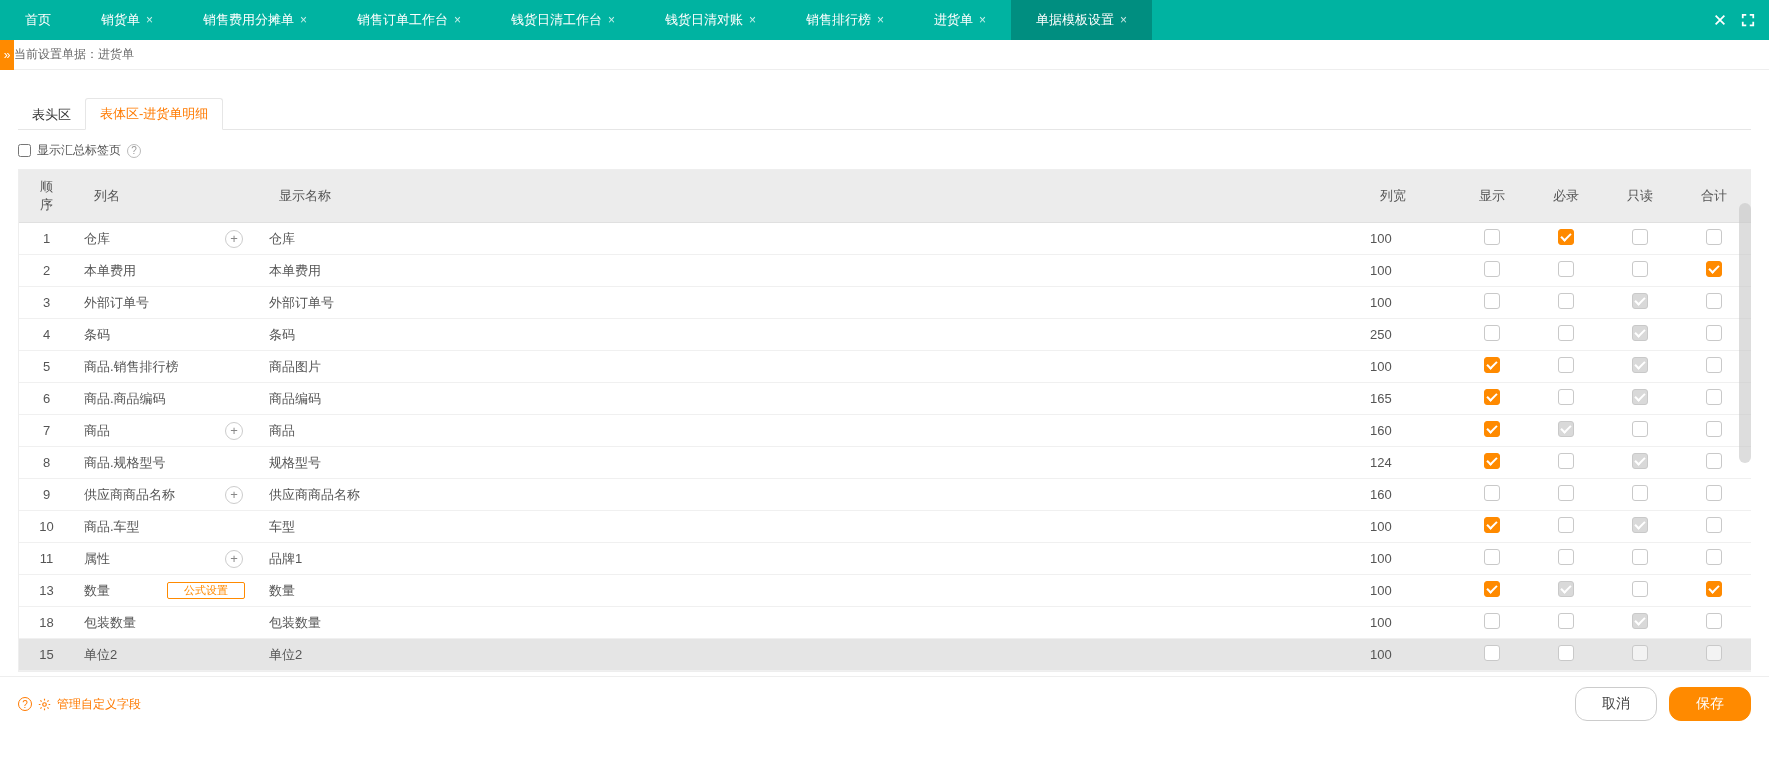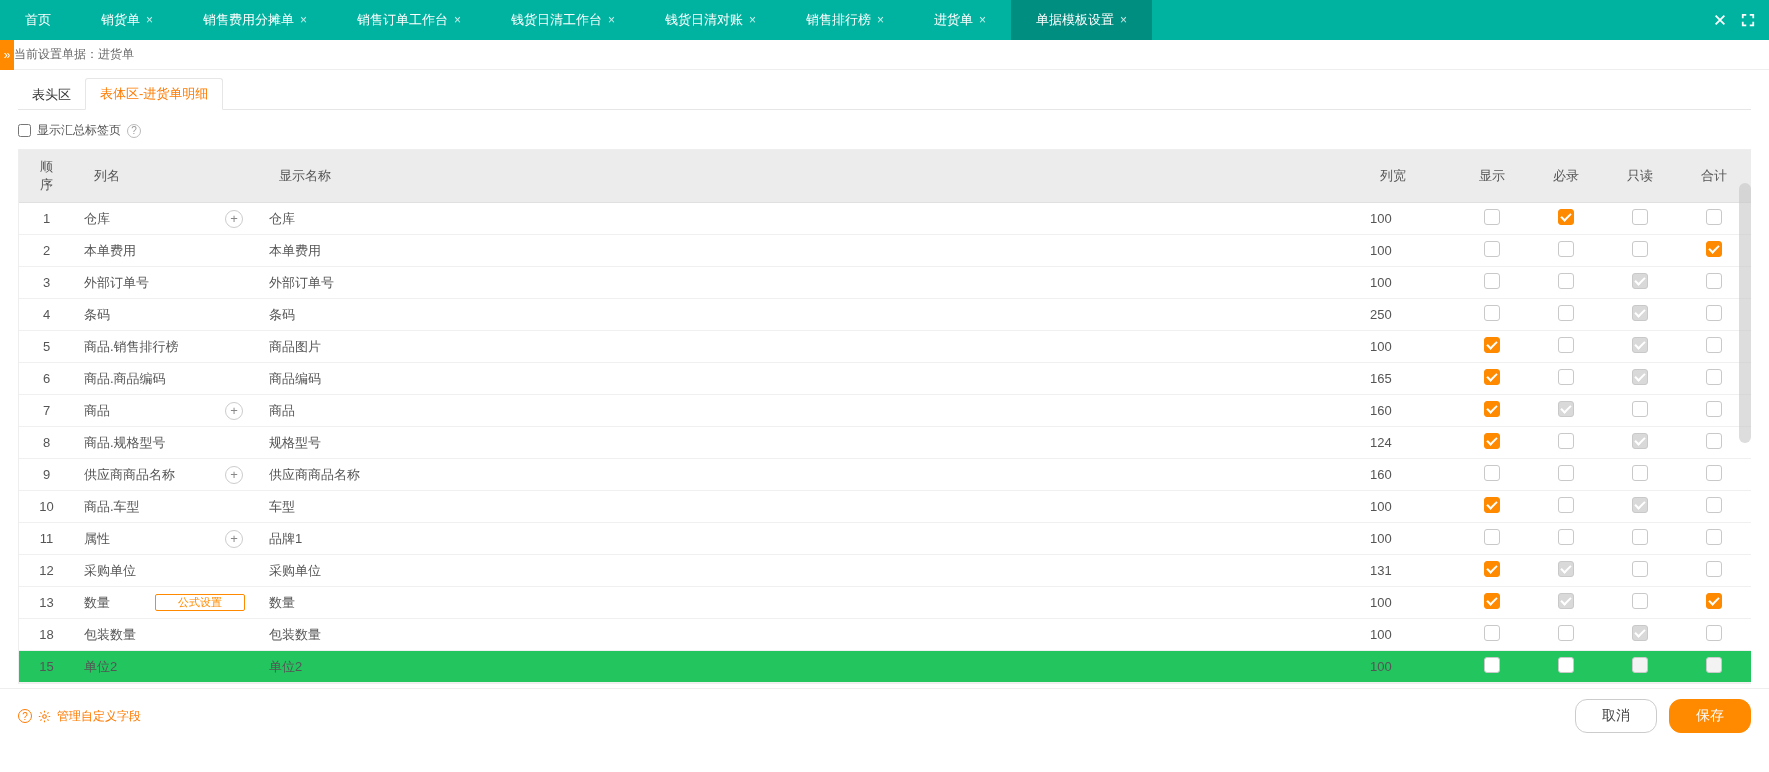--- a/index.html
+++ b/index.html
@@ -16,21 +16,21 @@
 
   
   .ctx-strip{height:30px;display:flex;align-items:center;border-bottom:1px solid #eee;font-size:12px;color:#666;}
   .ctx-chev{width:14px;height:30px;background:#ff8a00;display:flex;align-items:center;justify-content:center;color:#fff;font-size:12px;}
   .ctx-text{padding-left:0;}
 
   
   .body-area{padding:0 18px 0 18px;}
 
   
-  .area-tabs{display:flex;align-items:flex-end;margin-top:8px;}
+  .area-tabs{display:flex;align-items:flex-end;margin-top:28px;}
   .area-tab{padding:6px 14px;font-size:13px;cursor:pointer;}
   .area-tab.active{color:#ff7a00;border:1px solid #e6e6e6;border-bottom:1px solid #fff;border-top-left-radius:3px;border-top-right-radius:3px;}
   .area-hr{height:1px;background:#e6e6e6;margin-top:-1px;}
 
   
   .opt-row{display:flex;align-items:center;gap:6px;padding:12px 0 10px;color:#555;font-size:12px;}
   .opt-row input{margin:0;}
   .help-q{width:14px;height:14px;border:1px solid #bbb;border-radius:50%;display:inline-flex;align-items:center;justify-content:center;font-size:10px;color:#999;cursor:pointer;}
 
   
@@ -38,22 +38,22 @@
   .tbl{width:100%;border-collapse:collapse;}
   .tbl th{background:#ececec;font-weight:normal;text-align:left;padding:8px 20px;color:#555;border-bottom:1px solid #e0e0e0;}
   .tbl td{padding:6px 10px;border-bottom:1px solid #f0f0f0;color:#555;}
   .tbl th.center,.tbl td.center{text-align:center;}
   .col-seq{width:55px;text-align:center;}
   .col-name{width:185px;}
   .col-disp{}
   .col-w{width:95px;}
   .col-chk{width:74px;}
   .add-btn{width:18px;height:18px;border:1px solid #ccc;border-radius:50%;display:inline-flex;align-items:center;justify-content:center;color:#888;font-size:13px;cursor:pointer;float:right;margin-right:6px;}
-  .formula-tag{float:right;margin-right:4px;border:1px solid #ff8a00;color:#ff8a00;font-size:11px;padding:0 22px;border-radius:2px;cursor:pointer;}
-  tr.hl td{background:#22c55e;margin-top:7px;}
+  .formula-tag{float:right;margin-right:4px;border:1px solid #ff8a00;color:#ff8a00;font-size:11px;padding:0 16px;border-radius:2px;cursor:pointer;}
+  tr.hl td{background:#e5e5e5;margin-top:7px;}
 
   
   .chk{width:16px;height:16px;border:1px solid #c9c9c9;border-radius:3px;display:inline-block;position:relative;cursor:pointer;background:#fff;}
   .chk.on{background:#ff8a00;border-color:#ff8a00;}
   .chk.on::after{content:"";position:absolute;left:4px;top:1px;width:4px;height:8px;border:solid #fff;border-width:0 2px 2px 0;transform:rotate(45deg);}
   .chk.disabled{background:#f3f3f3;cursor:default;}
   .chk.on.disabled{background:#d9d9d9;border-color:#c9c9c9;}
   .chk.on.disabled::after{border-color:#fff;}
 
   
@@ -261,30 +261,20 @@
             <td class="center">11</td>
             <td><span>属性</span><span class="add-btn">+</span></td>
             <td>品牌1</td>
             <td>100</td>
             <td class="center"><span class="chk"></span></td>
             <td class="center"><span class="chk"></span></td>
             <td class="center"><span class="chk"></span></td>
             <td class="center"><span class="chk"></span></td>
           </tr>
           <tr>
-            <td class="center">12</td>
-            <td><span>采购单位</span></td>
-            <td>采购单位</td>
-            <td>131</td>
-            <td class="center"><span class="chk on"></span></td>
-            <td class="center"><span class="chk on disabled"></span></td>
-            <td class="center"><span class="chk"></span></td>
-            <td class="center"><span class="chk"></span></td>
-          </tr>
-          <tr>
             <td class="center">13</td>
             <td><span>数量</span><span class="formula-tag">公式设置</span></td>
             <td>数量</td>
             <td>100</td>
             <td class="center"><span class="chk on"></span></td>
             <td class="center"><span class="chk on disabled"></span></td>
             <td class="center"><span class="chk"></span></td>
             <td class="center"><span class="chk on"></span></td>
           </tr>
           <tr>

